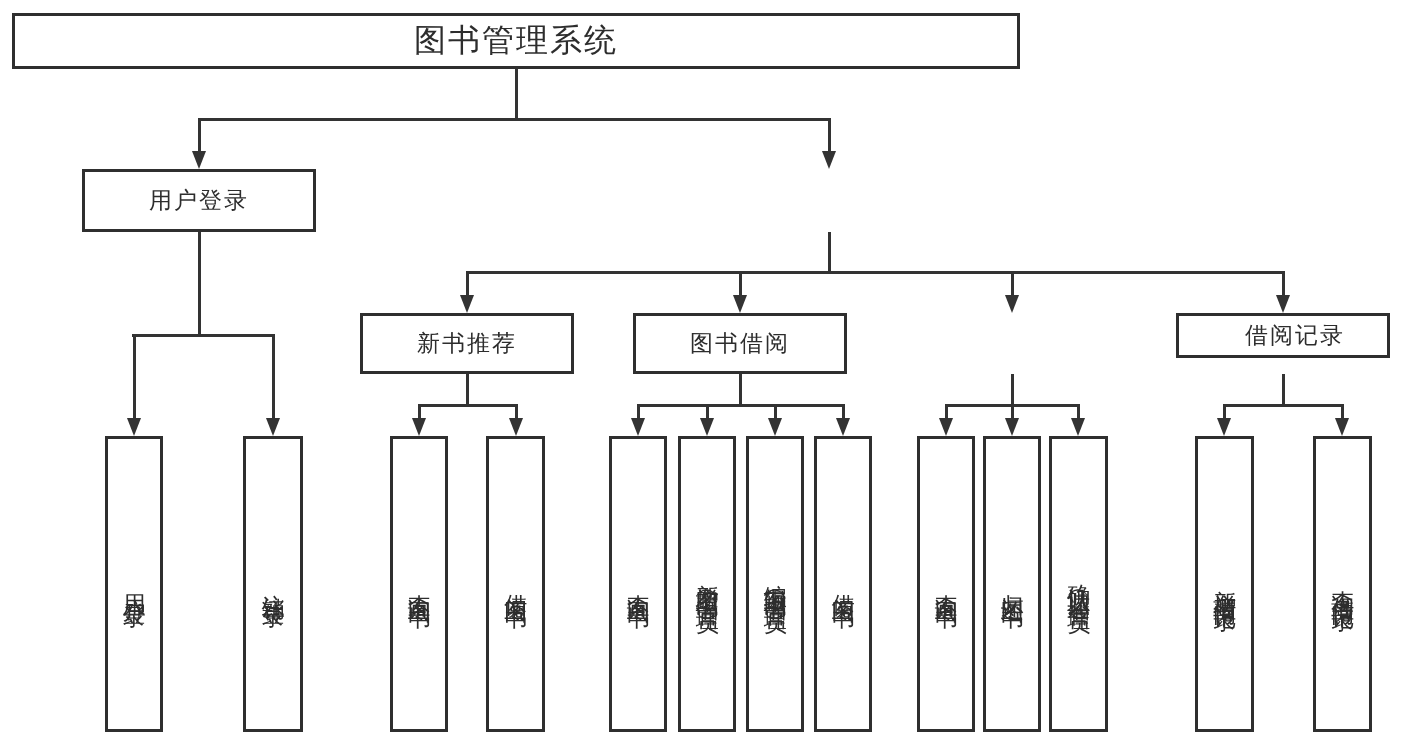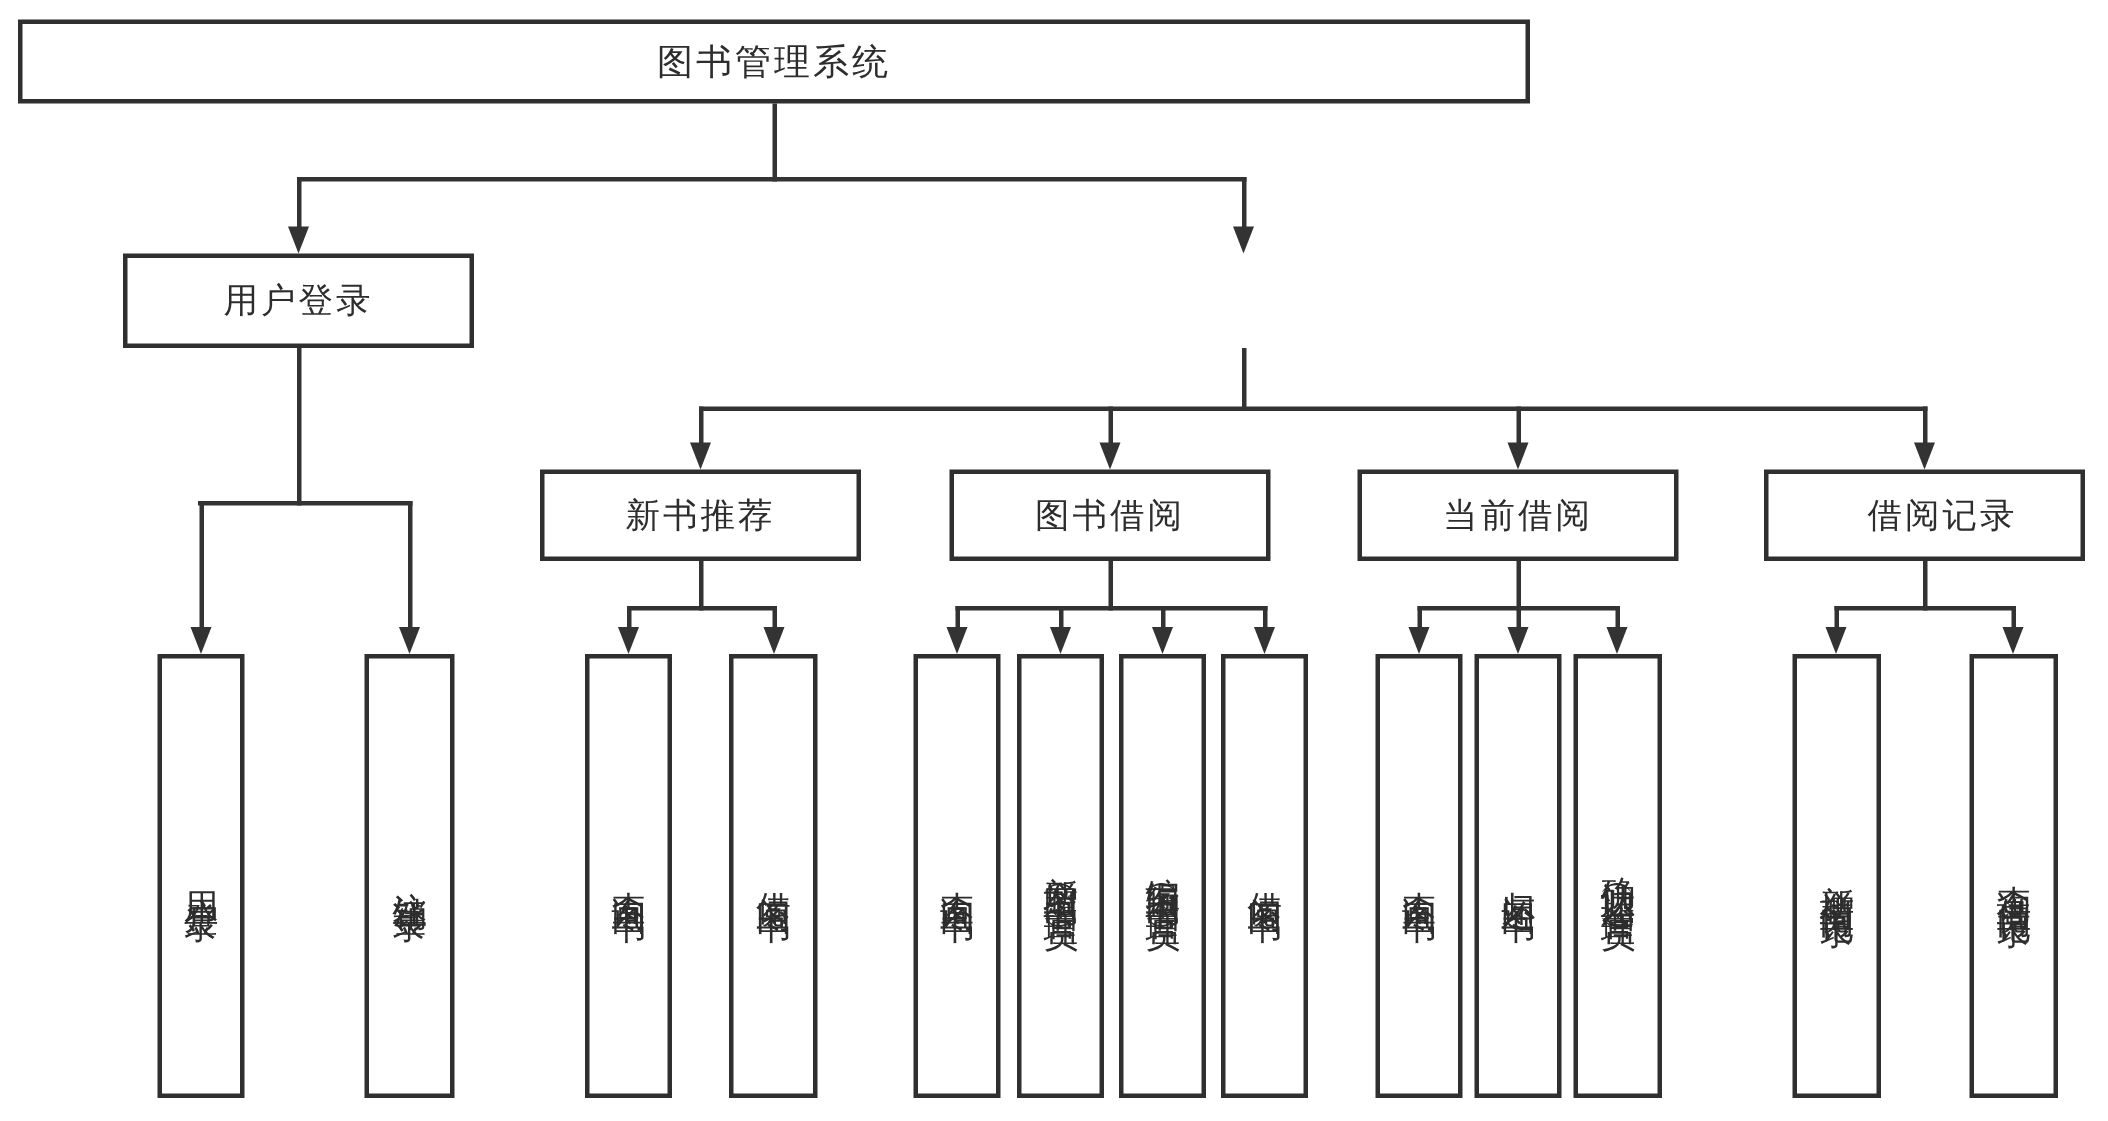--- a/index.html
+++ b/index.html
@@ -12,21 +12,21 @@
   }
   .box{
     position:absolute;
     background:#ffffff;
     border:3px solid #2f2f2f;
     box-sizing:border-box;
     display:flex;align-items:center;justify-content:center;
     color:#2d2d2d;
   }
   .hbox span{font-size:23px;letter-spacing:2px;white-space:nowrap;}
-  .rootbox span{font-size:24px;letter-spacing:2px;}
+  .rootbox span{font-size:32px;letter-spacing:2px;}
   .vbox span{
     writing-mode:vertical-rl;
     text-orientation:mixed;
     font-size:23px;
     letter-spacing:4px;
     line-height:1.1;
     white-space:nowrap;
   }
   .vline{position:absolute;width:3px;background:#333333;}
   .hline{position:absolute;height:3px;background:#333333;}
@@ -58,24 +58,21 @@
   <div class="box hbox" style="left:82px;top:169px;width:234px;height:63px;">
     <span>用户登录</span>
   </div>
 
   <div class="box hbox" style="left:360px;top:313px;width:214px;height:61px;">
     <span>新书推荐</span>
   </div>
   <div class="box hbox" style="left:633px;top:313px;width:214px;height:61px;">
     <span>图书借阅</span>
   </div>
-  <div class="box hbox" style="left:905px;top:313px;width:214px;height:61px;">
-    <span>当前借阅</span>
-  </div>
-  <div class="box hbox" style="left:1176px;top:313px;width:214px;height:61px;padding-left:24px;">
+  <div class="box hbox" style="left:1176px;top:313px;width:214px;height:45px;padding-left:24px;">
     <span>借阅记录</span>
   </div>
 
   <div class="box vbox" style="left:105px;top:436px;width:58px;height:296px;">
     <span>用户登录</span>
   </div>
   <div class="box vbox" style="left:243px;top:436px;width:60px;height:296px;">
     <span>注销登录</span>
   </div>
 

